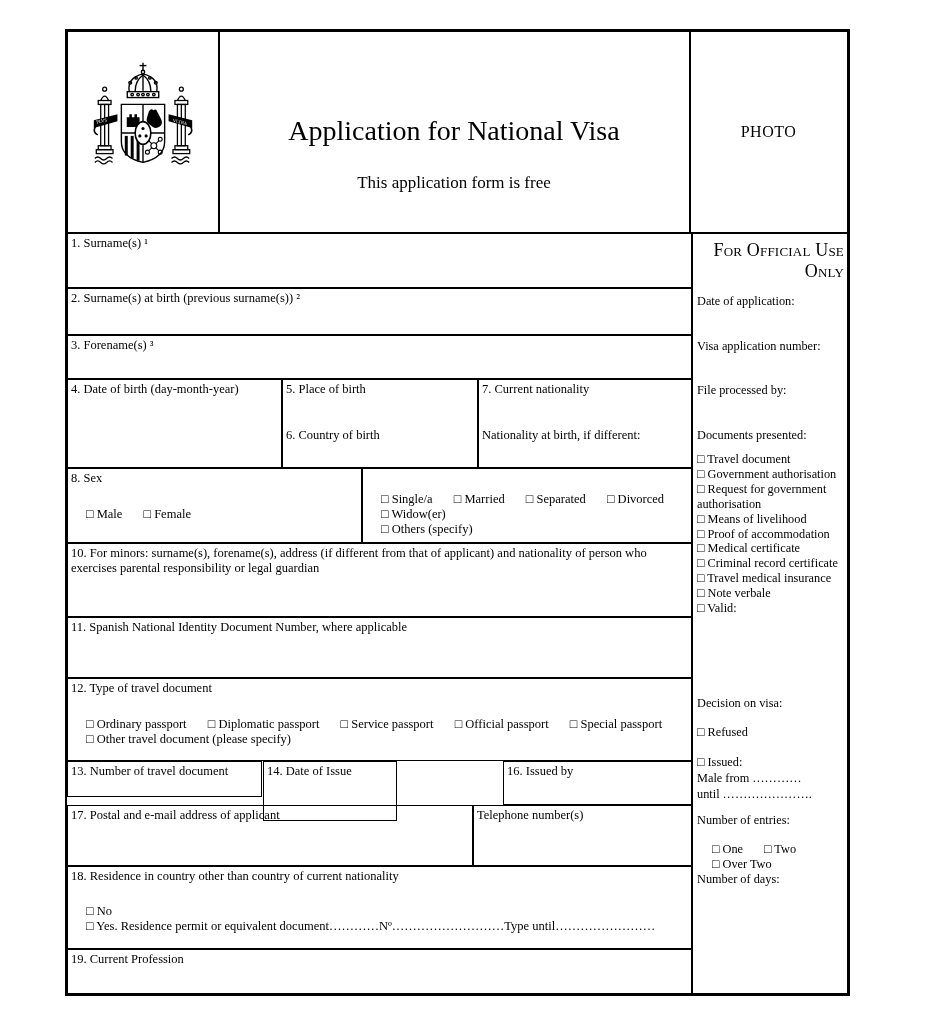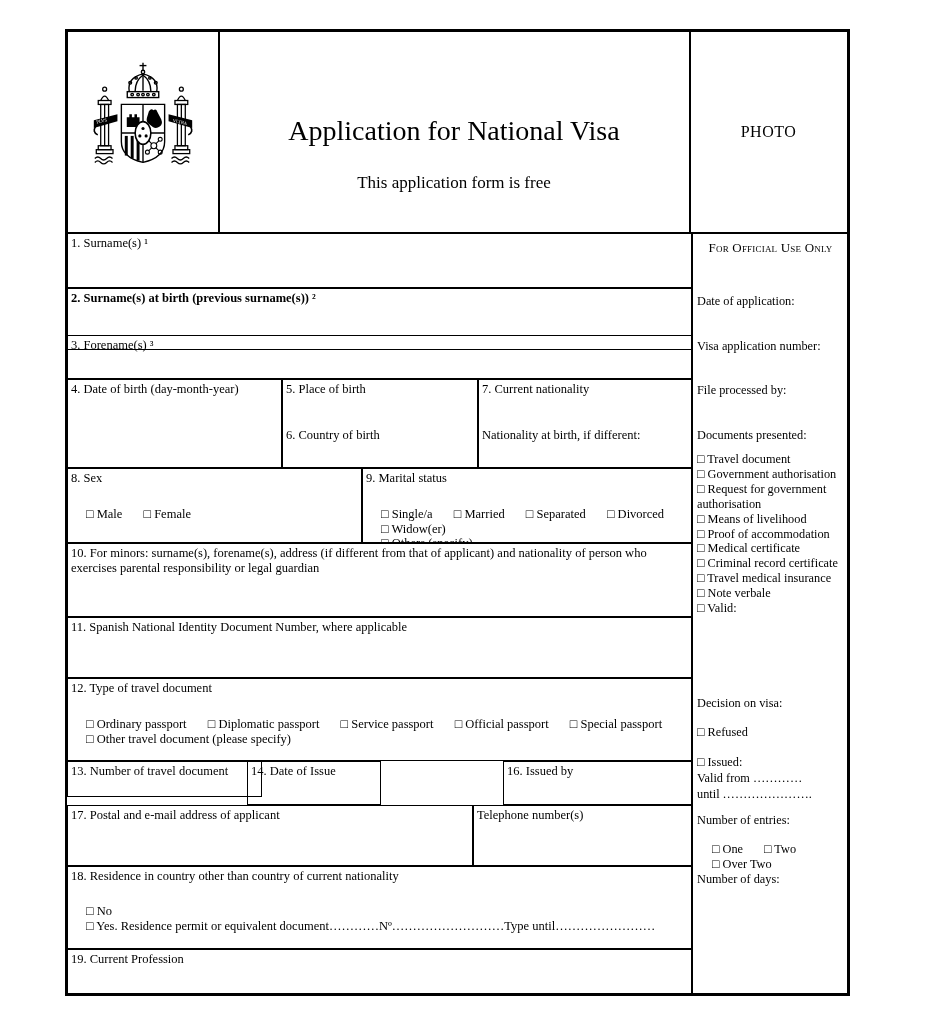--- a/index.html
+++ b/index.html
@@ -33,21 +33,21 @@
   
   .coat-cell { display: flex; align-items: center; justify-content: center; }
   .title-cell { text-align: center; padding-top: 84px; }
   .form-title { font-size: 28px; line-height: 1.1; }
   .form-subtitle { font-size: 17px; margin-top: 26px; }
   .photo-cell { display: flex; align-items: center; justify-content: center; }
   .photo-label { font-size: 16px; letter-spacing: 0.5px; }
   
   .official-col { padding: 0; }
   .oc-item { position: absolute; left: 4px; right: 3px; font-size: 12.3px; line-height: 1.18; }
-  .oc-heading { text-align: center; font-variant: small-caps; font-size: 13px; letter-spacing: 0.2px; }
+  .oc-heading { text-align: right; font-variant: small-caps; font-size: 18px; letter-spacing: 0.2px; }
   .doc-list { line-height: 14.9px; }
   .doc-item { display: block; }
 </style>
 </head>
 <body>
 
 <div class="form-wrap">
 
   <div class="cell coat-cell" style="left:0;top:0;width:152px;height:202px;">
     <span>
@@ -142,21 +142,21 @@
   </div>
 
   <div class="cell photo-cell" style="left:623px;top:0;width:158px;height:202px;">
     <span class="photo-label">PHOTO</span>
   </div>
 
   <div class="cell" style="left:0;top:202px;width:625px;height:55px;">
     <span class="label">1. Surname(s) ¹</span>
   </div>
 
-  <div class="cell" style="left:0;top:257px;width:625px;height:62px;font-weight:bold;">
+  <div class="cell" style="left:0;top:257px;width:625px;height:47px;">
     <span class="label">2. Surname(s) at birth  (previous surname(s)) ²</span>
   </div>
 
   <div class="cell" style="left:0;top:304px;width:625px;height:44px;">
     <span class="label">3. Forename(s) ³</span>
   </div>
 
   <div class="cell" style="left:0;top:348px;width:215px;height:89px;">
     <span class="label">4. Date of birth (day-month-year)</span>
   </div>
@@ -170,21 +170,20 @@
   </div>
 
   <div class="cell" style="left:0;top:437px;width:295px;height:75px;">
     <span class="label">8. Sex</span>
     <span class="opts" style="margin-top:21px;">
       <span class="opt">□ Male</span>
       <span class="opt">□ Female</span>
     </span>
   </div>
   <div class="cell" style="left:295px;top:437px;width:330px;height:75px;">
-    <span class="label">9. Marital status</span>
     <span class="opts" style="margin-top:21px;">
       <span class="opt">□ Single/a</span>
       <span class="opt">□ Married</span>
       <span class="opt">□ Separated</span>
       <span class="opt">□ Divorced</span>
       <span class="opt">□ Widow(er)</span>
     </span>
     <span class="opts">
       <span class="opt">□ Others (specify)</span>
     </span>
@@ -208,21 +207,21 @@
       <span class="opt">□ Special passport</span>
     </span>
     <span class="opts">
       <span class="opt">□ Other travel document (please specify)</span>
     </span>
   </div>
 
   <div class="cell" style="left:0;top:730px;width:195px;height:36px;">
     <span class="label">13. Number of travel document</span>
   </div>
-  <div class="cell" style="left:180px;top:730px;width:134px;height:44px;">
+  <div class="cell" style="left:196px;top:730px;width:134px;height:60px;">
     <span class="label">14. Date of Issue</span>
   </div>
   <div class="cell" style="left:436px;top:730px;width:189px;height:44px;">
     <span class="label">16. Issued by</span>
   </div>
 
   <div class="cell" style="left:0;top:774px;width:406px;height:61px;">
     <span class="label">17. Postal and e-mail address of applicant</span>
   </div>
   <div class="cell" style="left:406px;top:774px;width:219px;height:61px;">
@@ -257,21 +256,21 @@
       <span class="doc-item">□ Proof of accommodation</span>
       <span class="doc-item">□ Medical certificate</span>
       <span class="doc-item">□ Criminal record certificate</span>
       <span class="doc-item">□ Travel medical insurance</span>
       <span class="doc-item">□ Note verbale</span>
       <span class="doc-item">□ Valid:</span>
     </div>
     <div class="oc-item" style="top:462px;">Decision on visa:</div>
     <div class="oc-item" style="top:491px;">□ Refused</div>
     <div class="oc-item" style="top:521px;">□ Issued:</div>
-    <div class="oc-item" style="top:537px;">Valid from …………</div>
+    <div class="oc-item" style="top:537px;">Male from …………</div>
     <div class="oc-item" style="top:553px;">until ………………….</div>
     <div class="oc-item" style="top:579px;">Number of entries:</div>
     <div class="oc-item" style="top:608px;">
       <span class="opt">□ One</span>
       <span class="opt">□ Two</span>
       <span class="opt">□ Over Two</span>
     </div>
     <div class="oc-item" style="top:638px;">Number of days:</div>
   </div>
 

